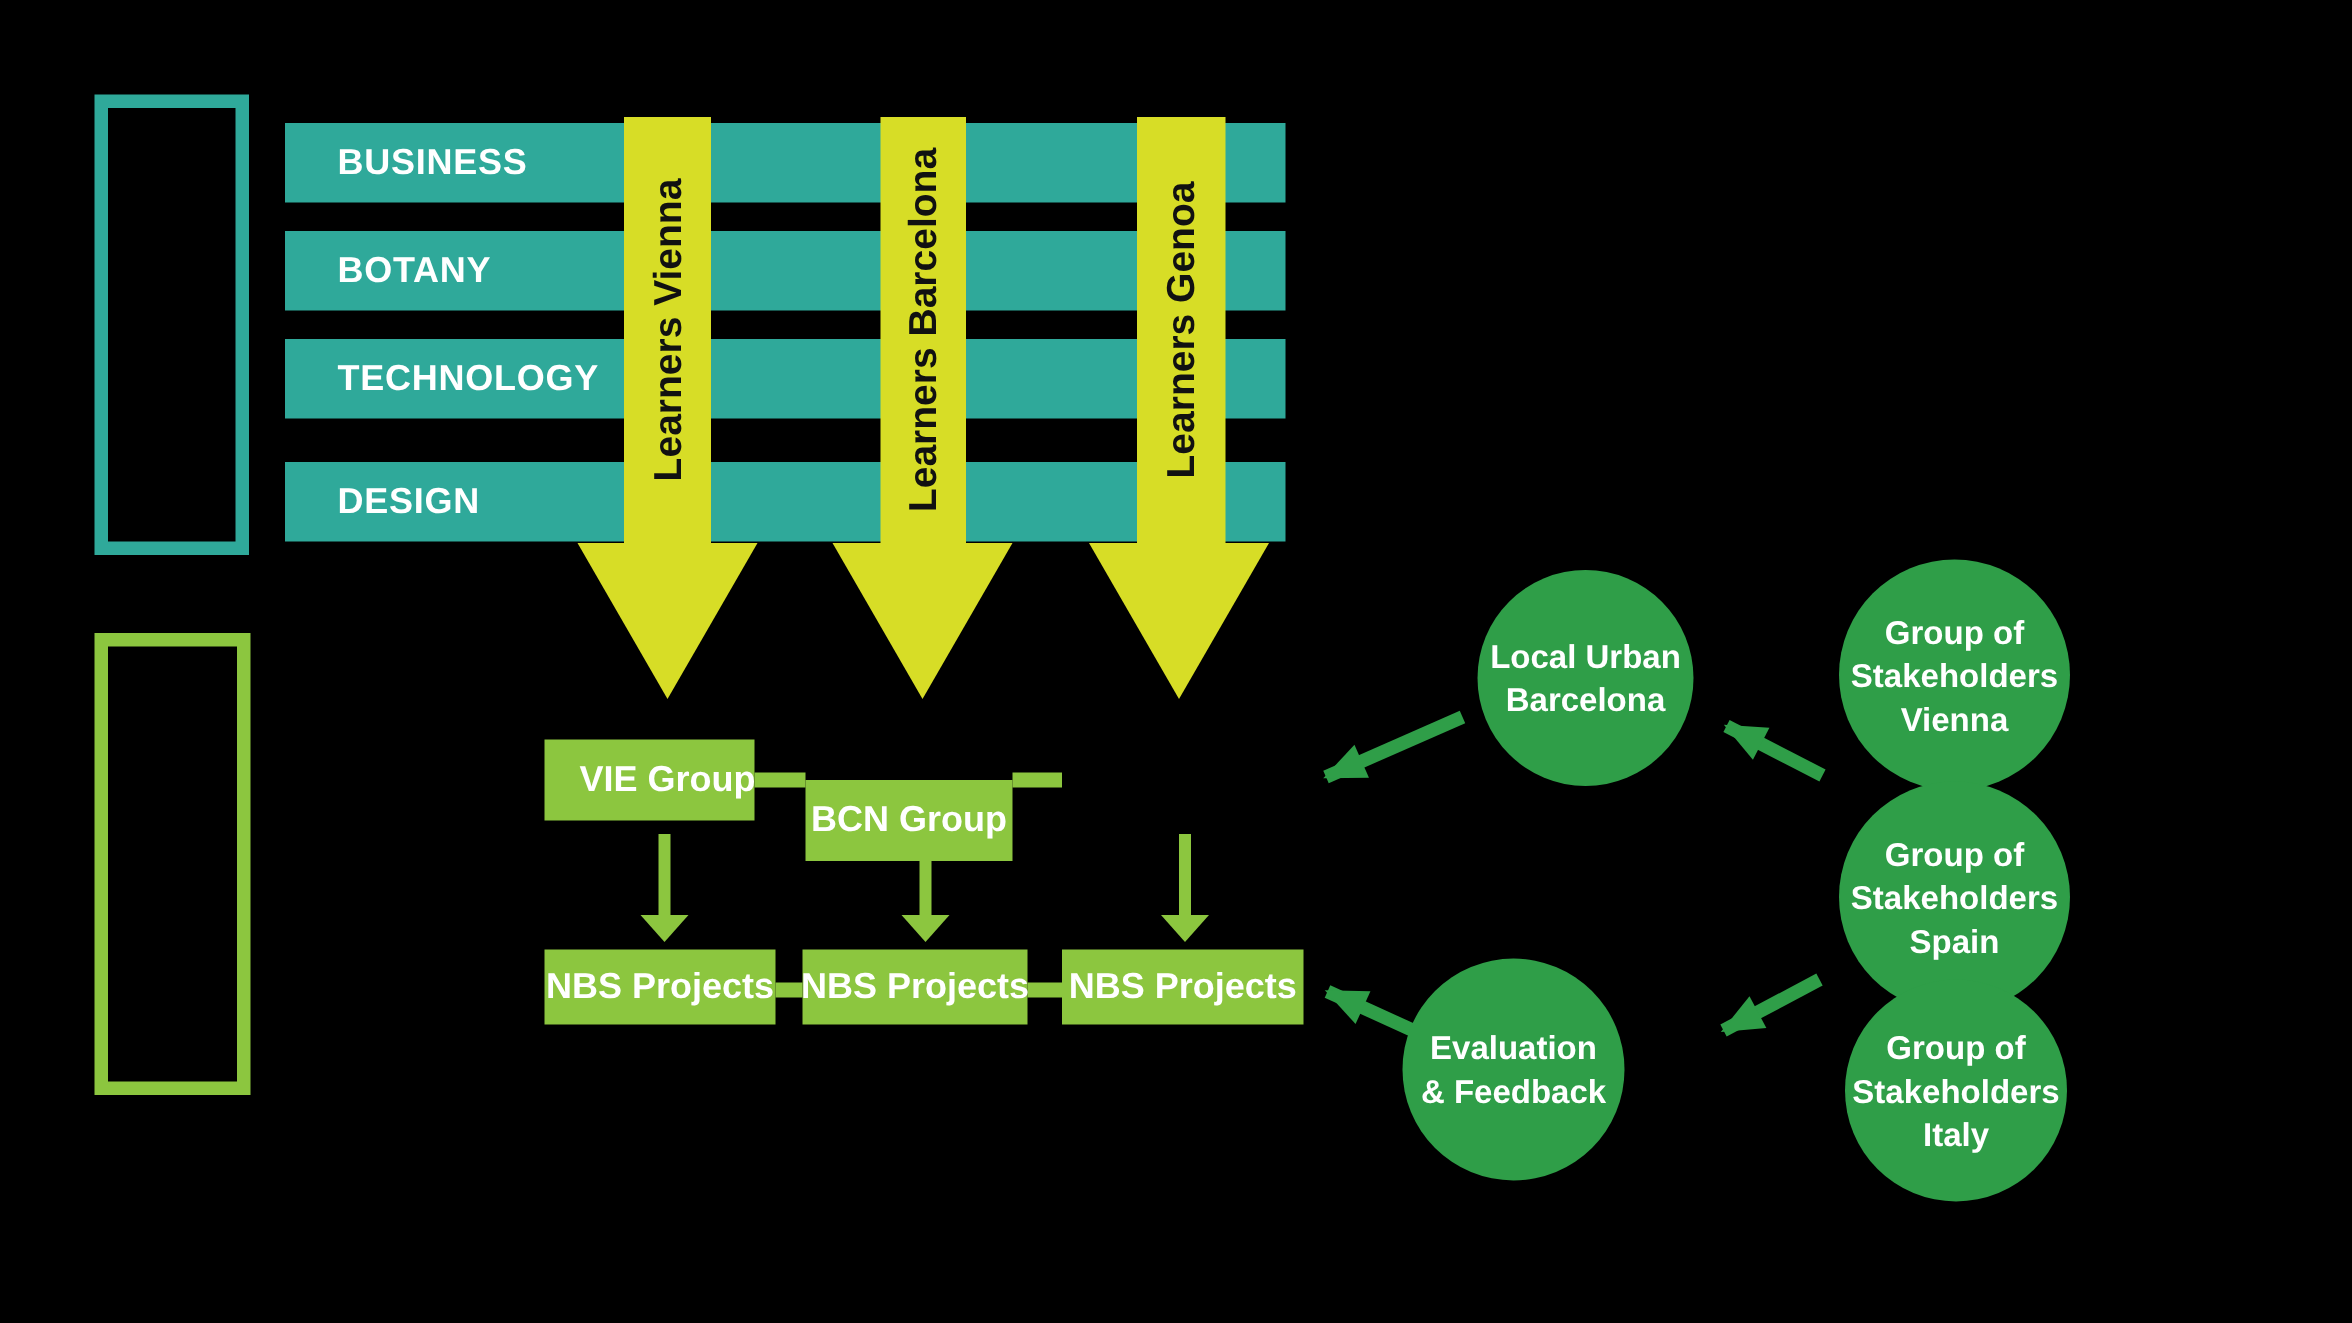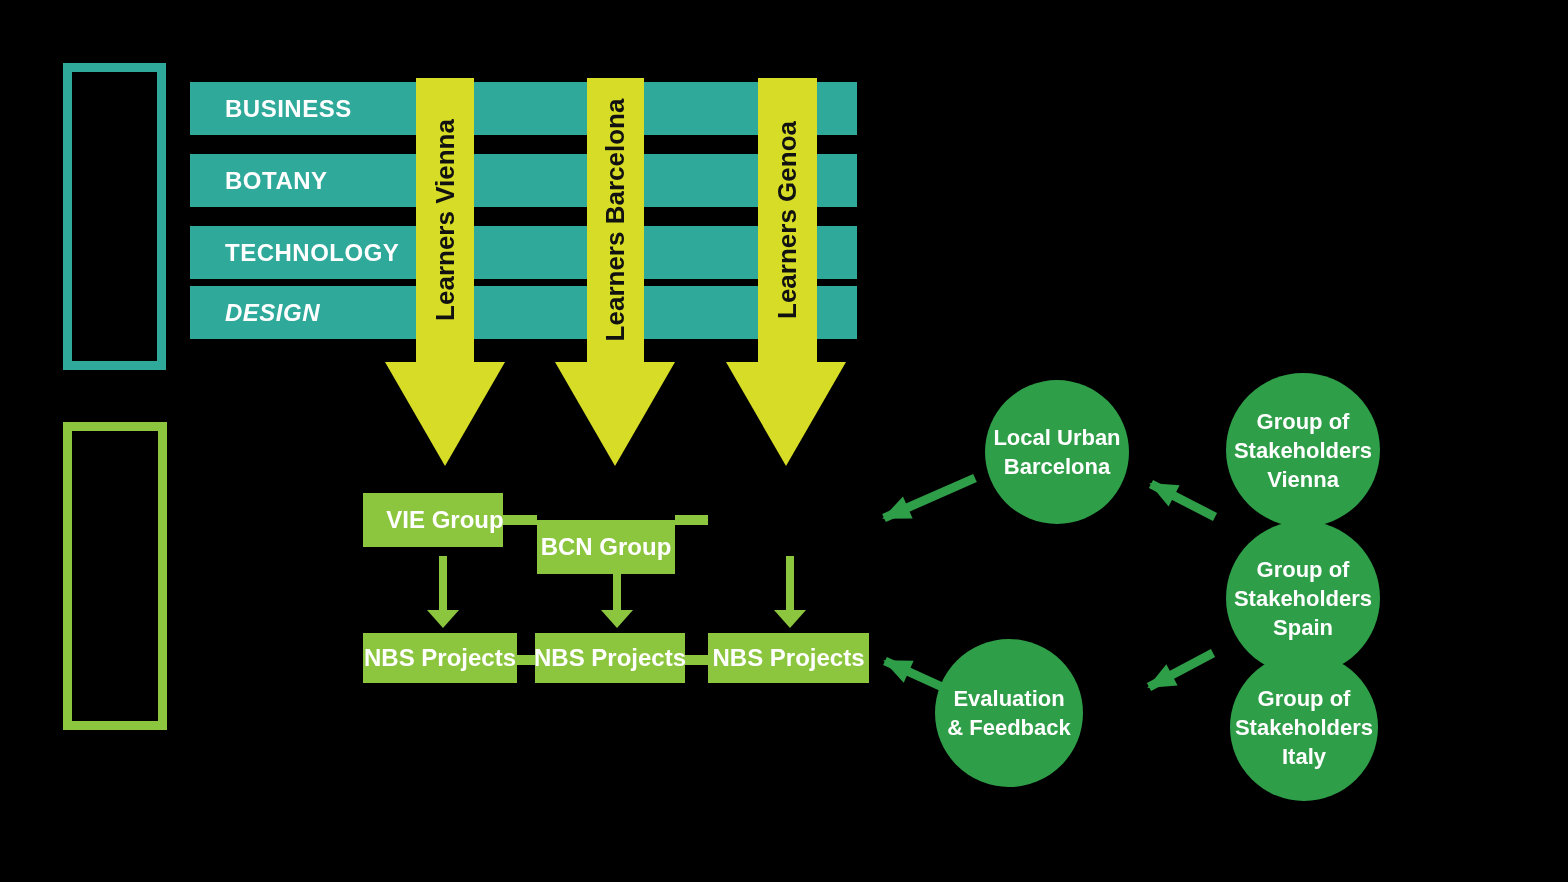--- a/index.html
+++ b/index.html
@@ -22,21 +22,21 @@
   .outline-teal{left:63px;top:63px;width:103px;height:307px;border:9px solid var(--teal);}
   .outline-green{left:63px;top:422px;width:104px;height:308px;border:9px solid var(--light-green);}
 
   
   .bar{left:190px;width:667px;height:53px;background:var(--teal);color:var(--white);
        font-size:24px;font-weight:bold;letter-spacing:.5px;line-height:53px;
        padding-left:35px;z-index:1;}
   .bar-business{top:82px;}
   .bar-botany{top:154px;}
   .bar-technology{top:226px;}
-  .bar-design{top:286px;font-style:italic;}
+  .bar-design{top:308px;}
 
   
   .shaft{top:78px;height:284px;background:var(--yellow);z-index:3;}
   .shaft-vienna{left:416px;width:58px;}
   .shaft-barcelona{left:587px;width:57px;}
   .shaft-genoa{left:758px;width:59px;}
   .head{width:0;height:0;top:362px;z-index:3;
         border-left:60px solid transparent;border-right:60px solid transparent;
         border-top:104px solid var(--yellow);}
   .head-vienna{left:385px;}

